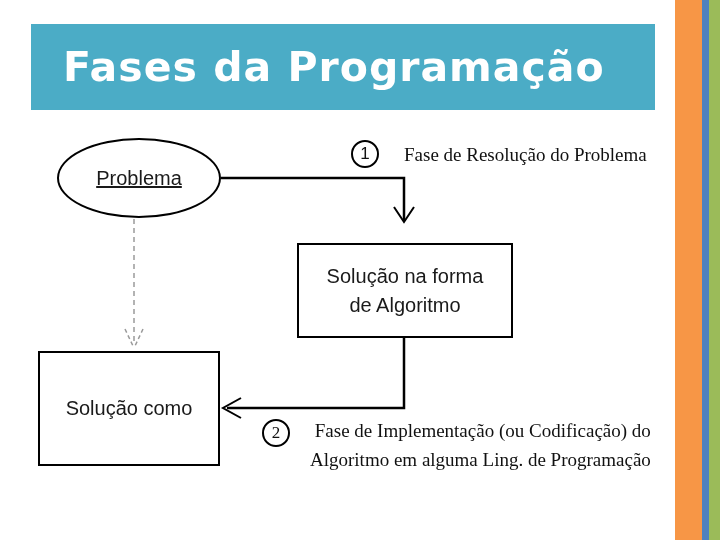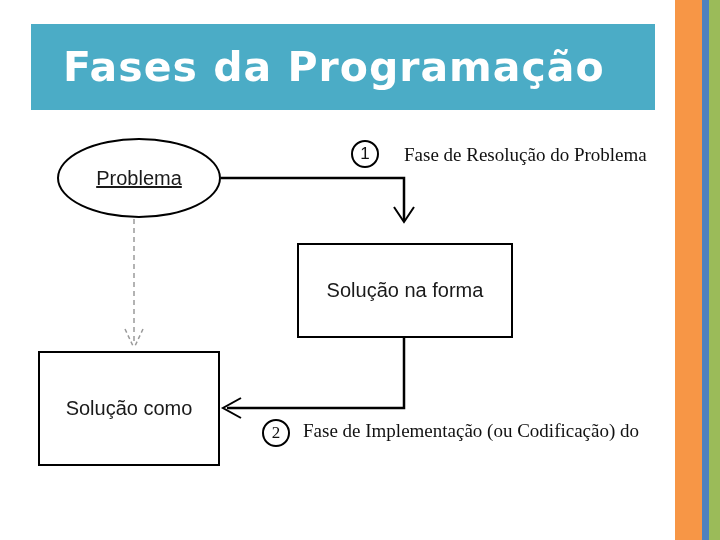--- a/index.html
+++ b/index.html
@@ -82,31 +82,33 @@
       <path d="M143,329 L135,346" stroke-dasharray="4,3"></path>
     </g>
   </svg>
 
   <div class="node ellipse">
     <span>Problema</span>
   </div>
 
   <div class="node box-algo">
     <span>Solução na forma</span>
+    <span>de Algoritmo</span>
   </div>
 
   <div class="node box-prog">
     <span>Solução como</span>
   </div>
 
   <div class="numcircle n1">
     <span>1</span>
   </div>
   <div class="phase-label label1">Fase de Resolução do Problema</div>
 
   <div class="numcircle n2">
     <span>2</span>
   </div>
   <div class="phase-label label2">
     <div class="line1">Fase de Implementação (ou Codificação) do</div>
+    <div class="line2">Algoritmo em alguma Ling. de Programação</div>
   </div>
 
 </div>
 
 </body></html>

